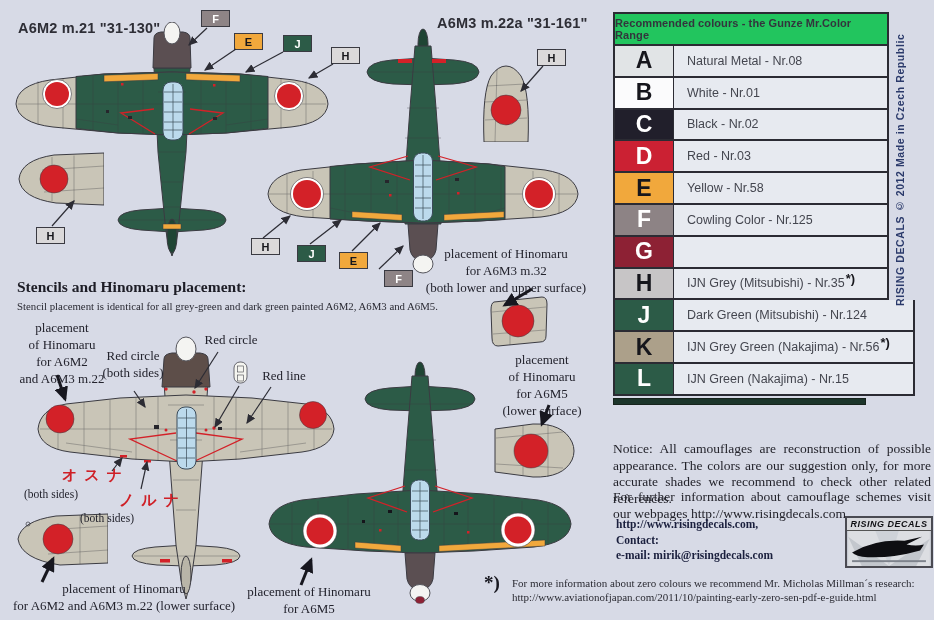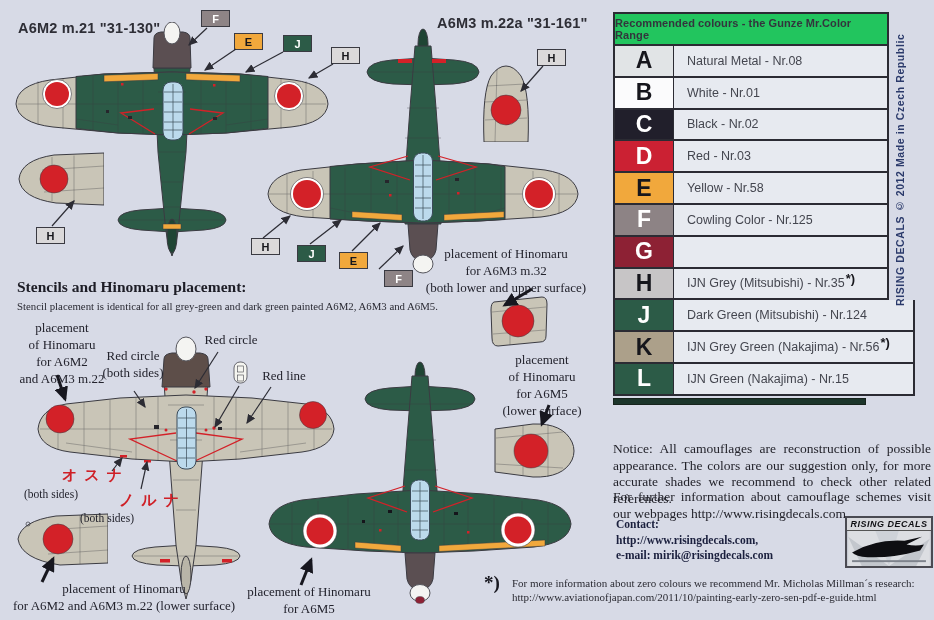--- a/index.html
+++ b/index.html
@@ -456,22 +456,22 @@
           </div>
     </div>
   </div>
   </div>
   <div class="chart-band"></div>
 
   <div class="para" style="top:489px;">For further information about camouflage schemes visit our webpages http://www.risingdecals.com</div>
   <div class="para" style="top:441px;">Notice: All camouflages are reconstruction of possible appearance. The colors are our suggestion only, for more accurate shades we recommend to check other related references.</div>
 
   <div class="contact">
+    <div>http://www.risingdecals.com,</div>
     <div>Contact:</div>
-    <div>http://www.risingdecals.com,</div>
     <div>e-mail: mirik@risingdecals.com</div>
   </div>
 
   <div class="logo">
     <div class="logo-title">RISING DECALS</div>
     <svg width="84" height="36" viewBox="0 0 84 36">
       <rect x="0" y="0" width="84" height="36" fill="#dcdee2"></rect>
       <path d="M42,36 L0,6 L14,36 Z" fill="#c3c7cd"></path>
       <path d="M42,36 L28,0 L52,0 Z" fill="#ced2d8"></path>
       <path d="M42,36 L84,8 L70,36 Z" fill="#c3c7cd"></path>

